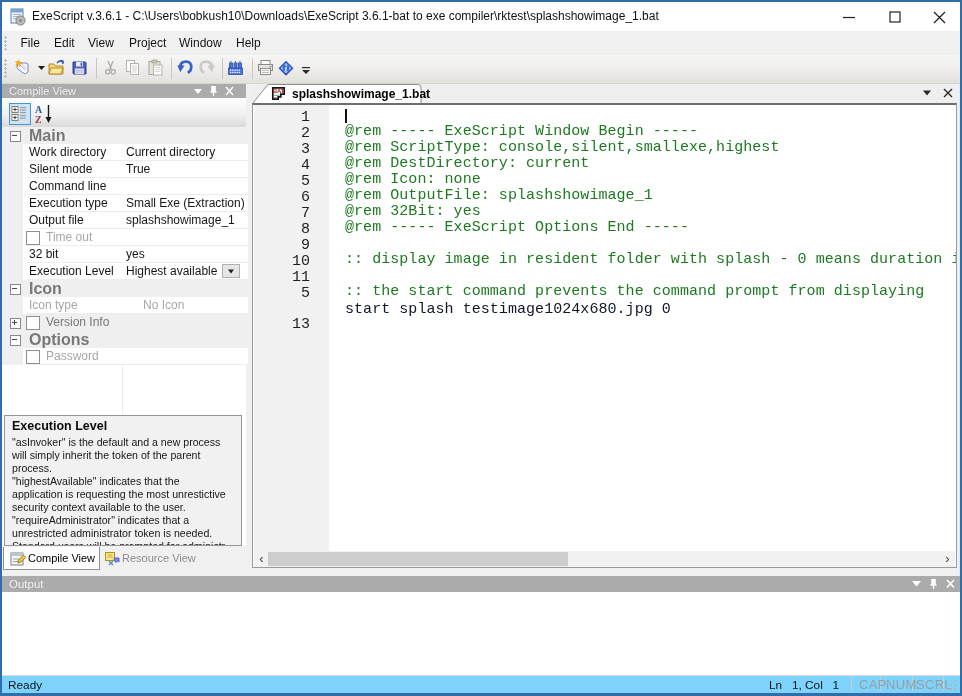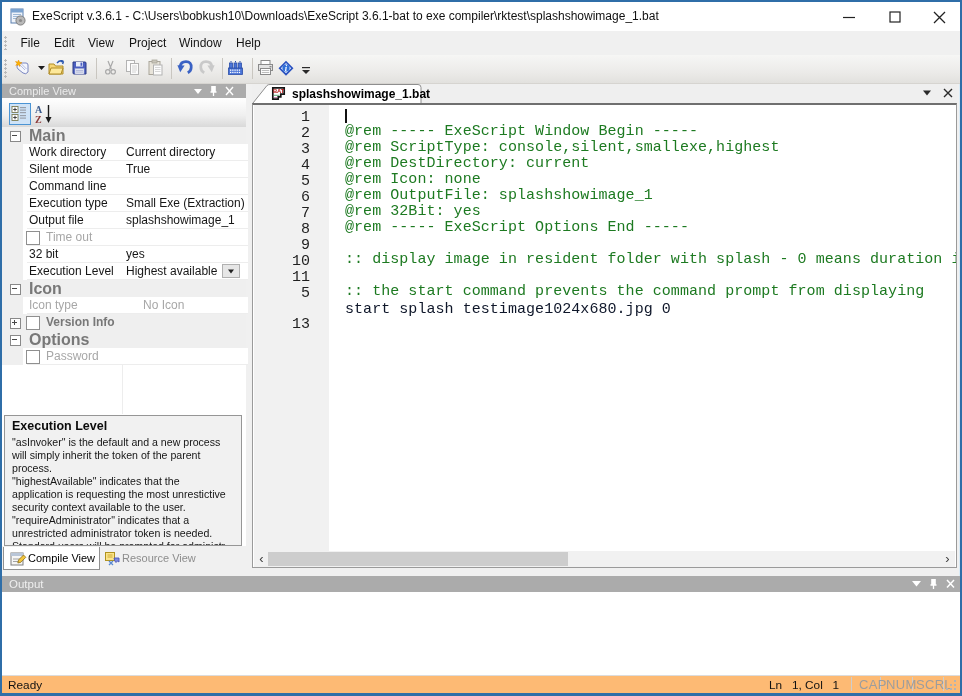--- a/index.html
+++ b/index.html
@@ -27,21 +27,21 @@
 .pm:before{content:"";position:absolute;left:1px;top:3px;width:5px;height:1px;background:#4a4a4a}
 .pm.plus:after{content:"";position:absolute;left:3px;top:1px;width:1px;height:5px;background:#4a4a4a}
 .cb{position:absolute;left:24px;top:2px;width:12px;height:12px;border:1px solid #8f8f8f;background:#fff}
 #descbox{left:4px;top:415px;width:236px;height:129px;background:#f1f1f1;border:1px solid #969696;overflow:hidden}
 #descbox .h{position:absolute;left:7px;top:3px;font-size:12.5px;font-weight:bold;color:#0c0c0c}
 #descbox .b{position:absolute;left:7px;top:20px;width:232px;font-size:10.6px;line-height:13px;color:#161616}
 .btab{top:547px;height:23px;font-size:11px;line-height:22px}
 #outhdr{left:2px;top:576px;width:958px;height:16px;background:#ababab}
 #outhdr .t{position:absolute;left:7px;top:0;height:16px;line-height:17px;font-size:11.5px;color:#efefef}
 #outbody{left:2px;top:592px;width:958px;height:83px;background:#fff}
-#statusbar{left:2px;top:675px;width:958px;height:17px;background:#fdba74;border-top:1px solid #dcdcdc;font-size:11.8px;color:#121212}
+#statusbar{left:2px;top:675px;width:958px;height:17px;background:#7dd3fc;border-top:1px solid #dcdcdc;font-size:11.8px;color:#121212}
 .ssep{top:677px;width:1px;height:14px;background:#cdcdcd}
 .skey{top:678px;height:14px;line-height:14px;font-size:13px;color:#9d9d9d;position:absolute;letter-spacing:0.3px}
 #tabwell{left:252px;top:84px;width:705px;height:19px;background:#efefef}
 #edframe{left:252px;top:103px;width:705px;height:465px;background:#fff;border:1px solid #9a9a9a;border-top:2px solid #6f6f6f;box-sizing:border-box;overflow:hidden}
 #gutter{position:absolute;left:1px;top:0;width:75px;height:446px;background:#f1f1f1}
 .ln{position:absolute;left:0;width:57px;text-align:right;font-family:"Liberation Mono",monospace;font-size:15px;color:#1f1f1f;line-height:16px}
 .cl{position:absolute;left:92px;font-family:"Liberation Mono",monospace;font-size:15px;line-height:16px;letter-spacing:0.05px;white-space:pre;color:#1d7a21}
 .cl.k{color:#0f172a}
 #hscroll{position:absolute;left:1px;top:446px;width:701px;height:16px;background:#f1f1f1}
 #vthumb{position:absolute;left:14px;top:1px;width:300px;height:14px;background:#cdcdcd}
@@ -287,21 +287,21 @@
       <div class="ct">Icon</div>
     </div>
 <div class="a grow" style="top:297px">
       <div class="lbl dis">Icon type</div>
       <div class="val dis"><span style="position:relative;left:17px">No Icon</span></div>
       <div class="gut"></div>
     </div>
 <div class="a grow" style="top:314px;background:#efefef;">
       <div class="pm plus"></div>
       <div class="cb"></div>
-      <div class="lbl" style="left:25px;width:219px;font-weight:bold;color:#787878;background:transparent;border-bottom:none;"><span style="margin-left:17px">Version Info</span></div>
+      <div class="lbl" style="left:25px;width:219px;font-weight:normal;color:#787878;background:transparent;border-bottom:none;"><span style="margin-left:17px">Version Info</span></div>
     </div>
 <div class="a grow catrow" style="top:331px">
       <div class="pm"></div>
       <div class="ct">Options</div>
     </div>
 <div class="a grow" style="top:348px">
       <div class="gut"></div>
       <div class="lbl dis" style="left:25px;width:219px;"><span style="margin-left:17px">Password</span></div>
       <div class="cb"></div>
     </div>

